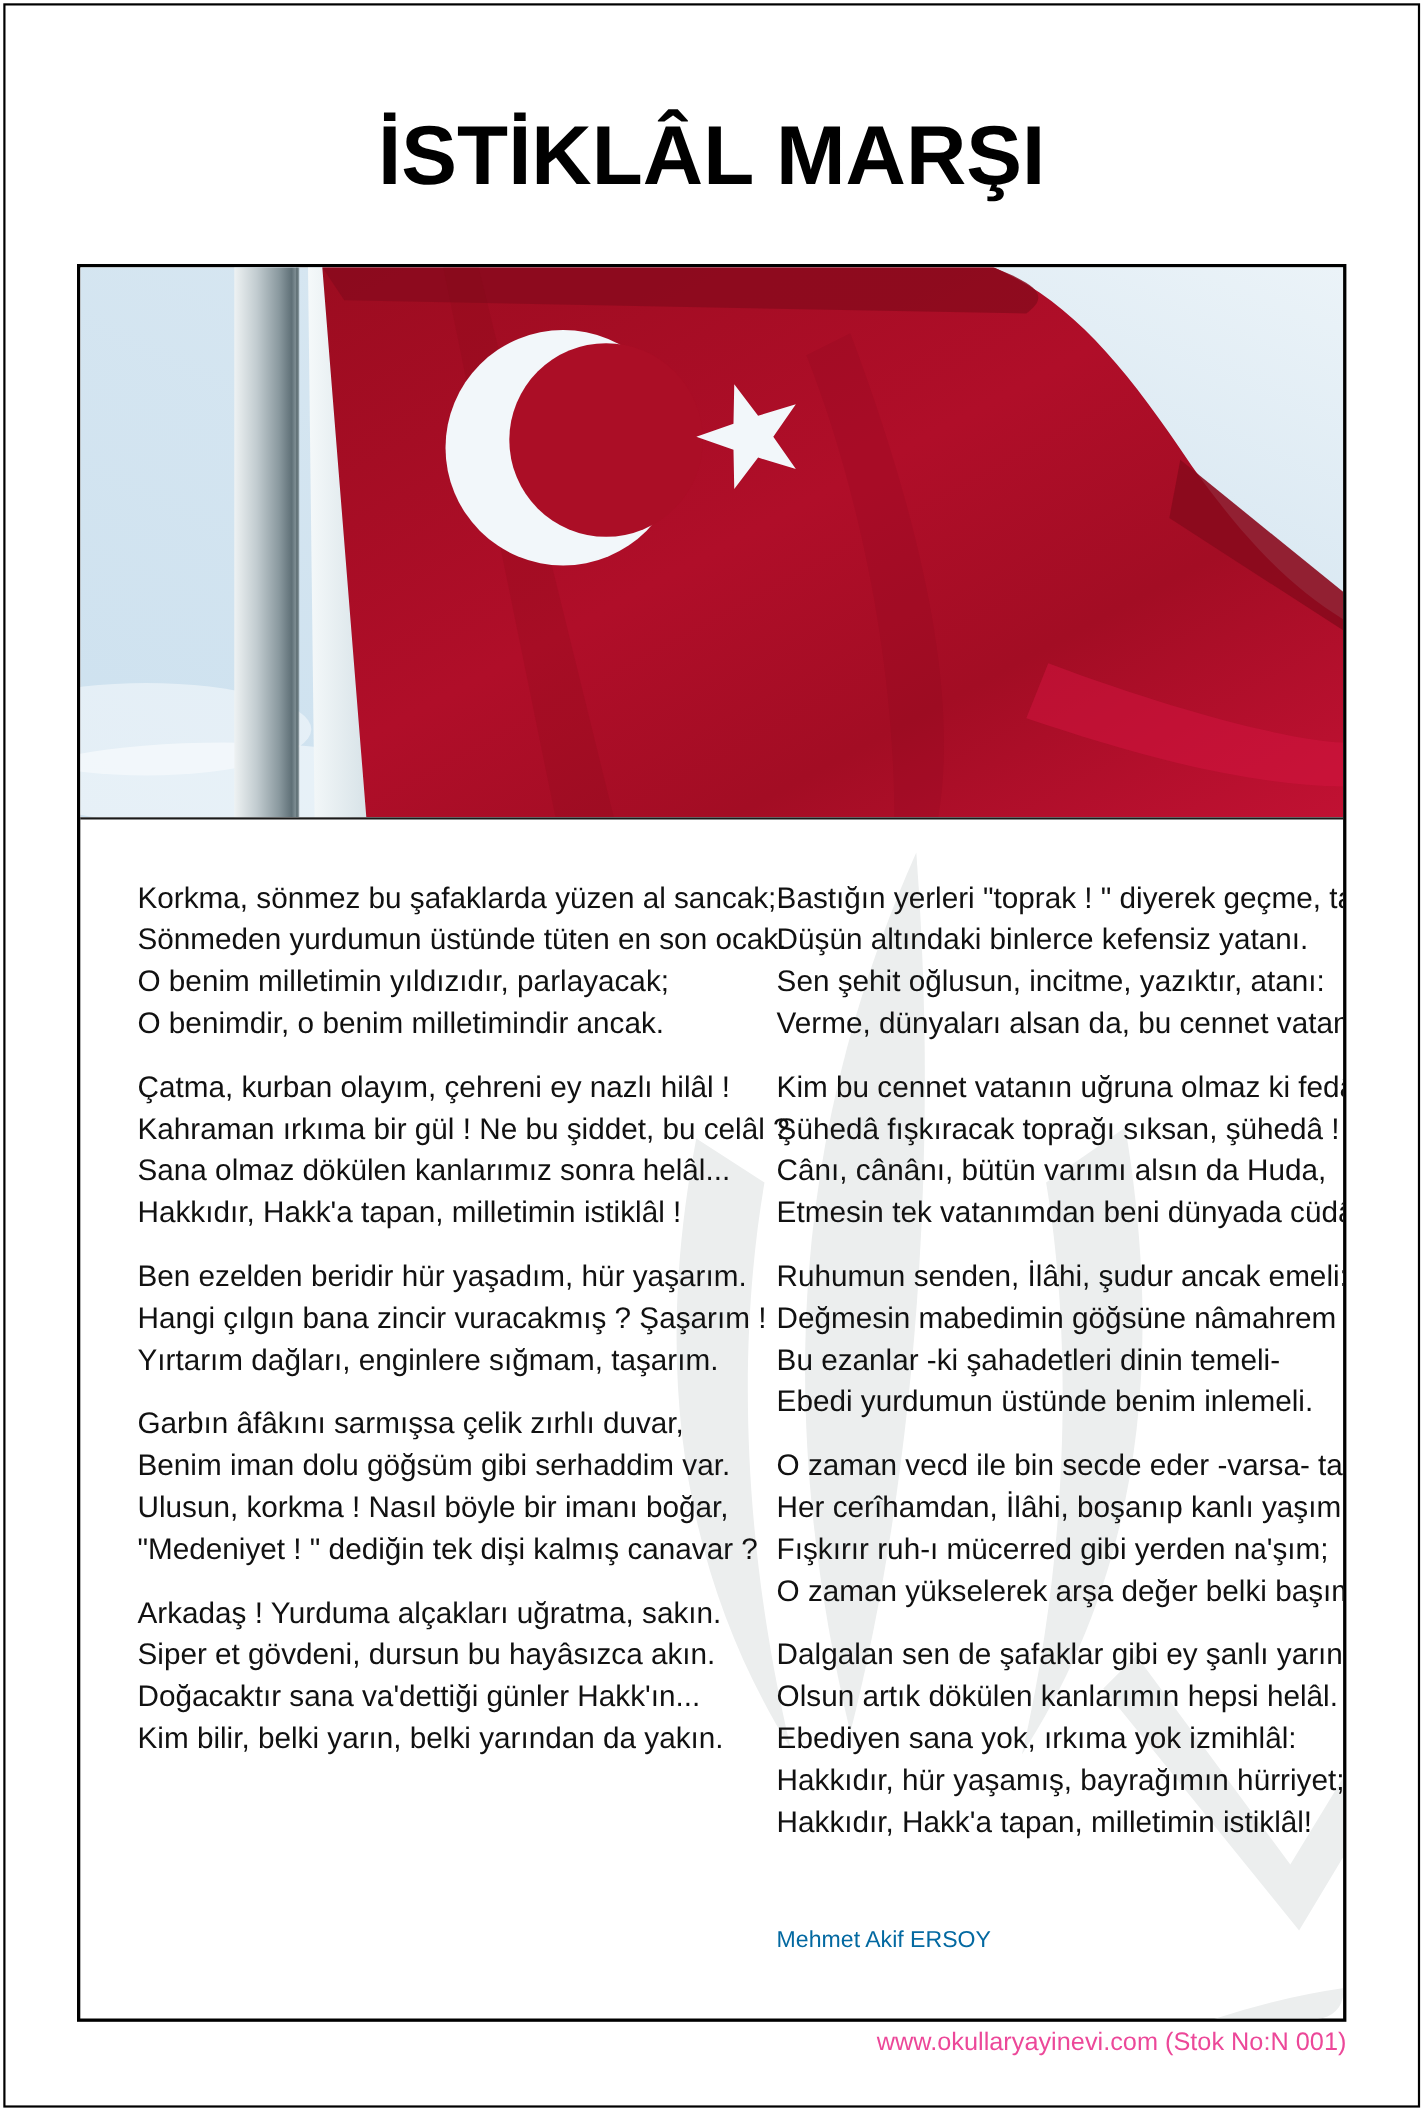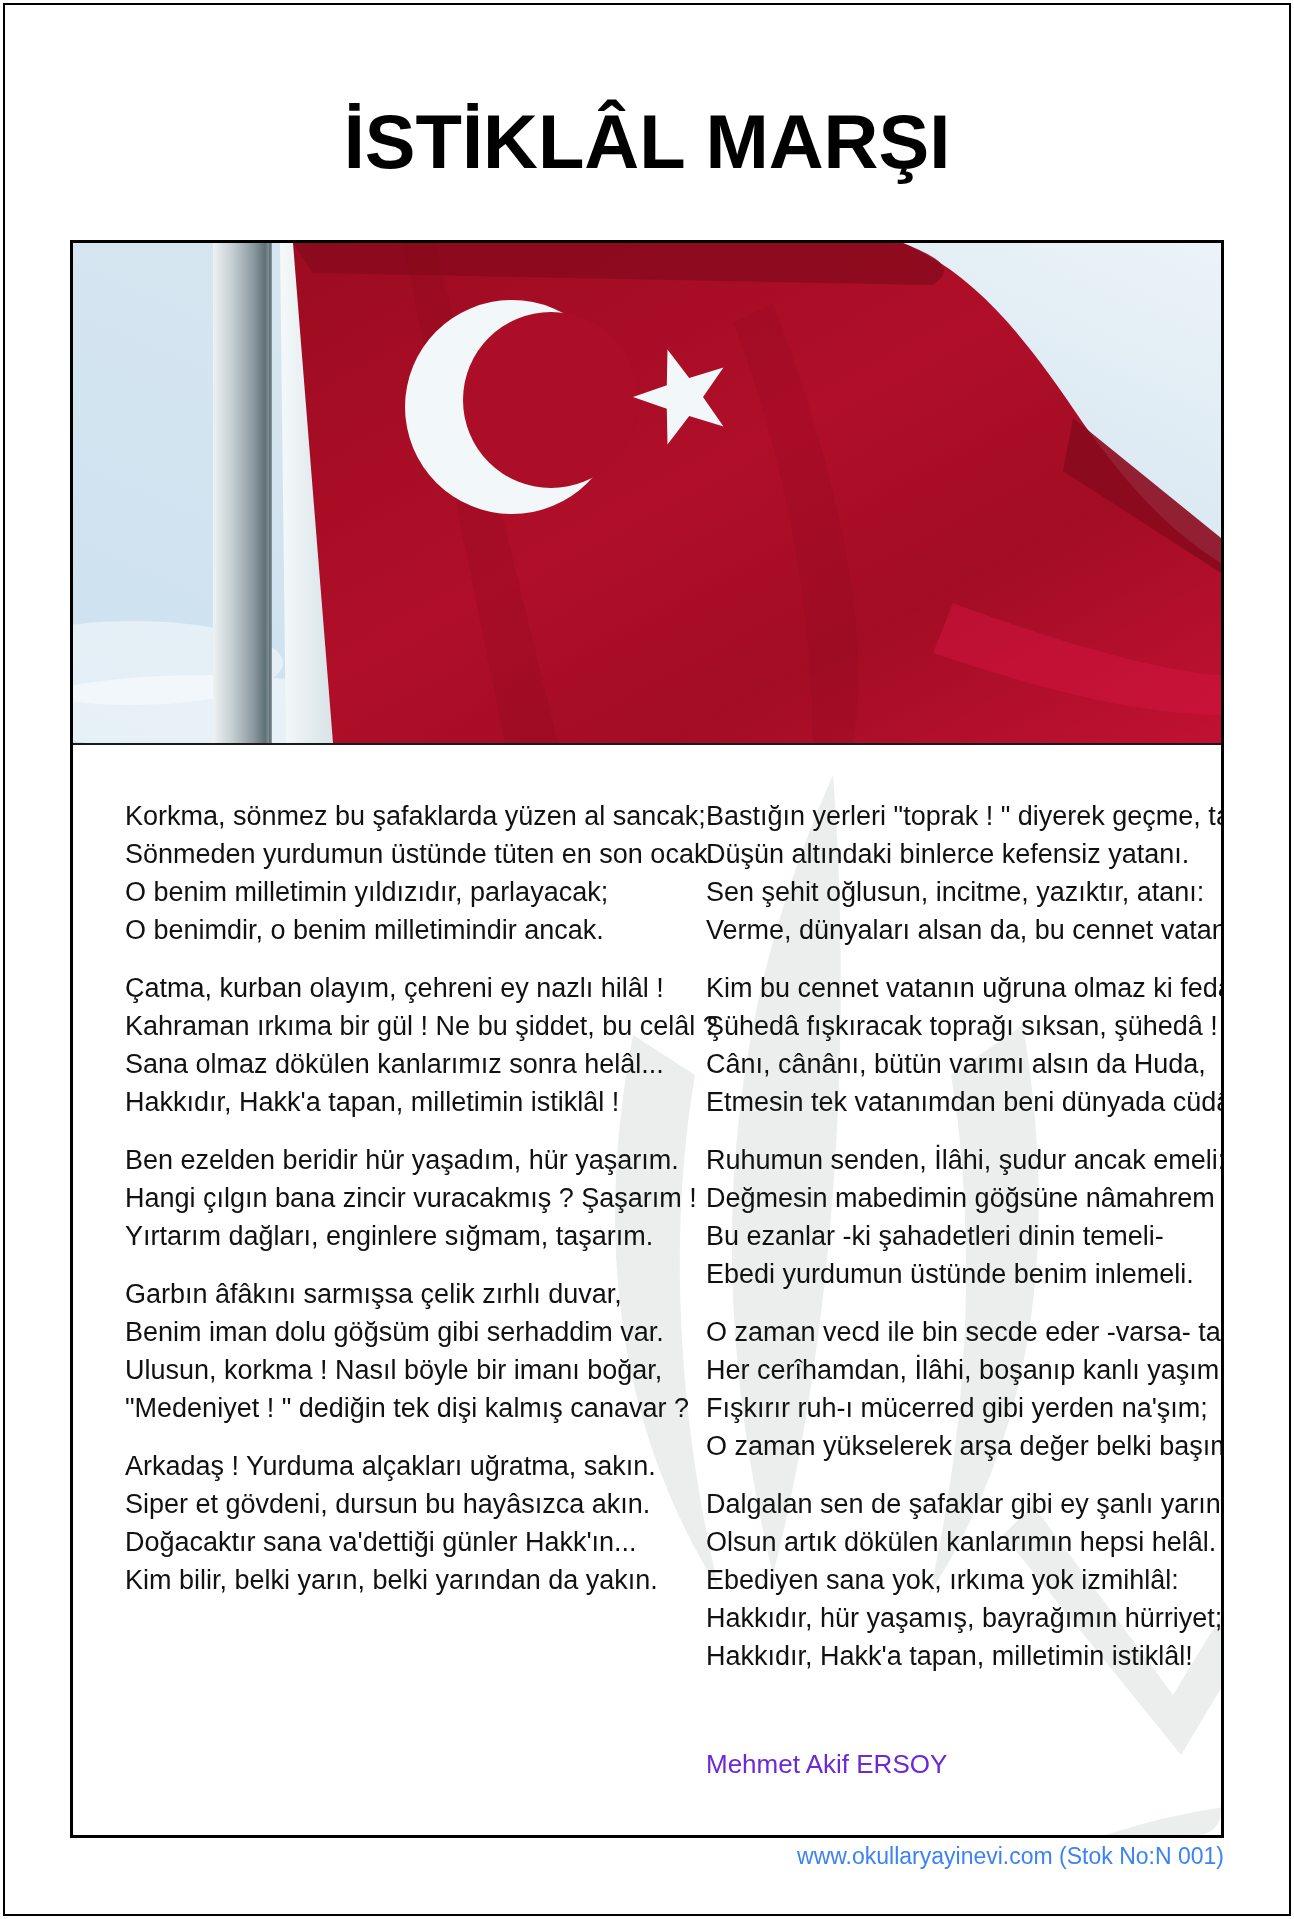--- a/index.html
+++ b/index.html
@@ -34,25 +34,25 @@
   .col{
     position:absolute;top:0;z-index:1;
     font-size:27px;line-height:38px;color:#111;white-space:nowrap;
   }
   .col-left{left:52px;}
   .col-right{left:633px;}
   .col .stanza{margin:0 0 20px 0;}
   .col .stanza:first-child{margin-top:52px;}
   .author{
     position:absolute;left:633px;top:1000px;z-index:1;
-    font-size:26px;line-height:38px;color:#6d28d9;white-space:nowrap;
+    font-size:21px;line-height:38px;color:#0369a1;white-space:nowrap;
   }
   .footer{
     position:absolute;top:1843px;right:70px;
-    font-size:23px;color:#3b82f6;white-space:nowrap;
+    font-size:23px;color:#ec4899;white-space:nowrap;
   }
 </style>
 </head>
 <body>
 
 <div class="page-border"></div>
 
 <h1 class="title">İSTİKLÂL MARŞI</h1>
 
 <div class="frame">

